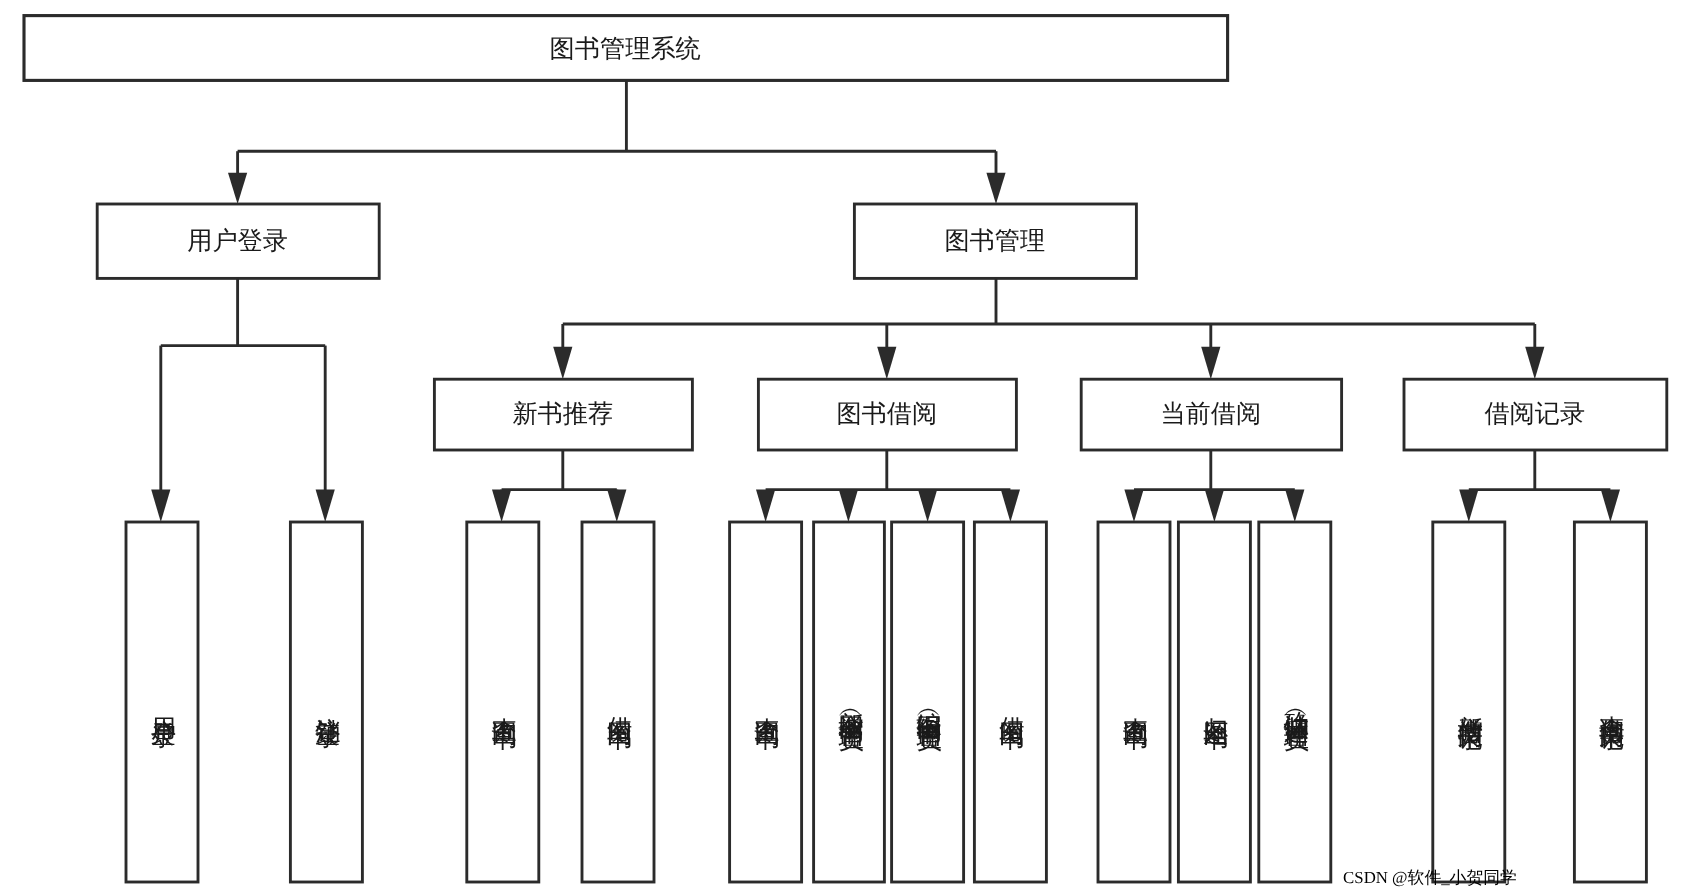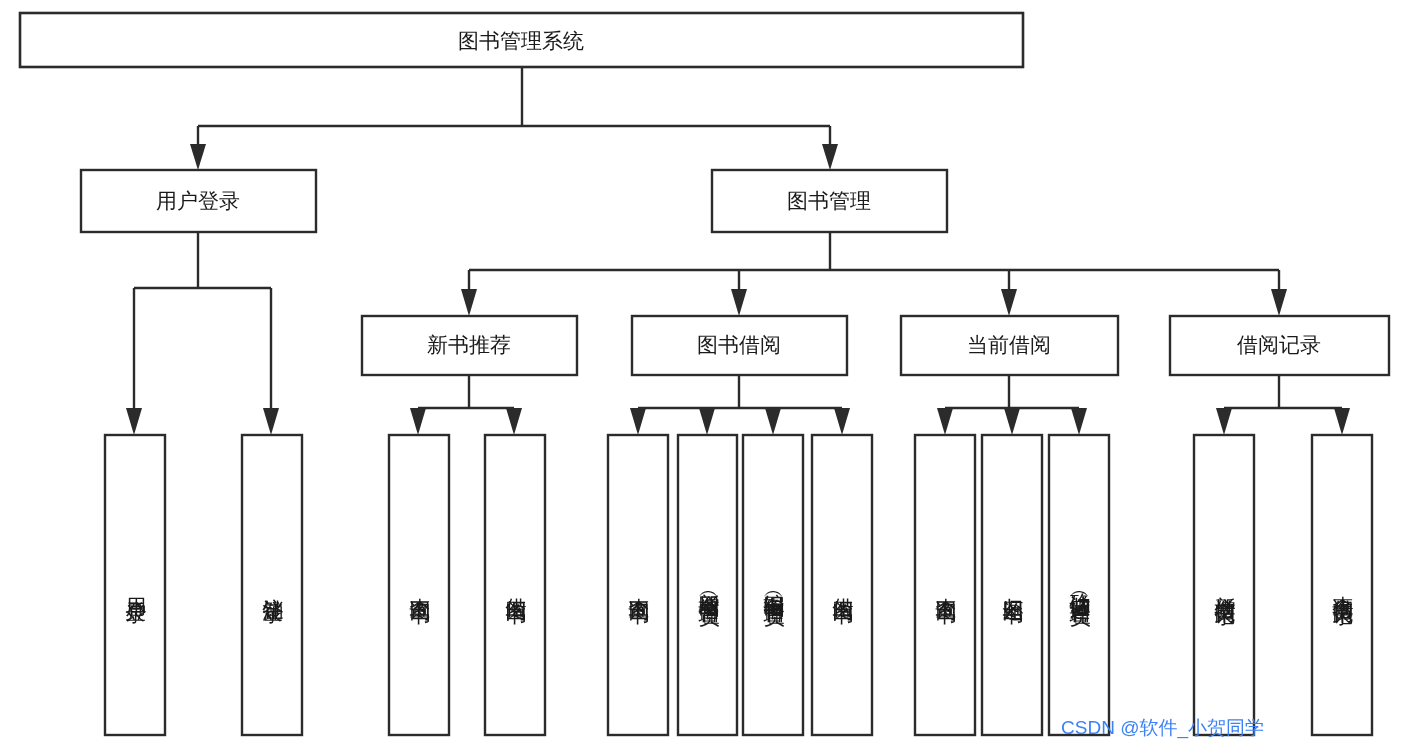--- a/index.html
+++ b/index.html
@@ -55,23 +55,23 @@
   .node-label.vertical {
     font-size: 21px;
     writing-mode: vertical-rl;
     text-orientation: upright;
     letter-spacing: 2px;
   }
   .watermark {
     position: absolute;
     right: 12px;
     bottom: 6px;
-    font-family: Liberation Sans, sans-serif;
-    font-size: 19px;
-    color: #3b82f6;
+    font-family: Liberation Serif, serif;
+    font-size: 14px;
+    color: #000000;
     white-space: nowrap;
     pointer-events: none;
   }
 </style>
 </head>
 <body>
 
 <div id="diagram-root">
 
   <svg id="flow" viewBox="0 0 1405 747">

